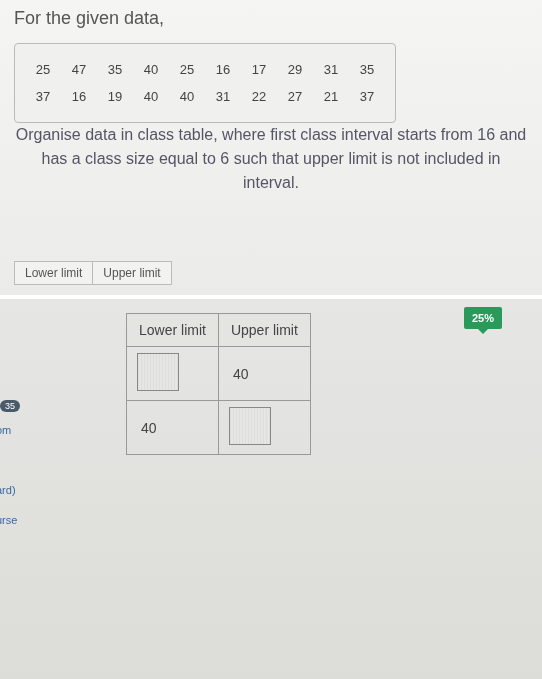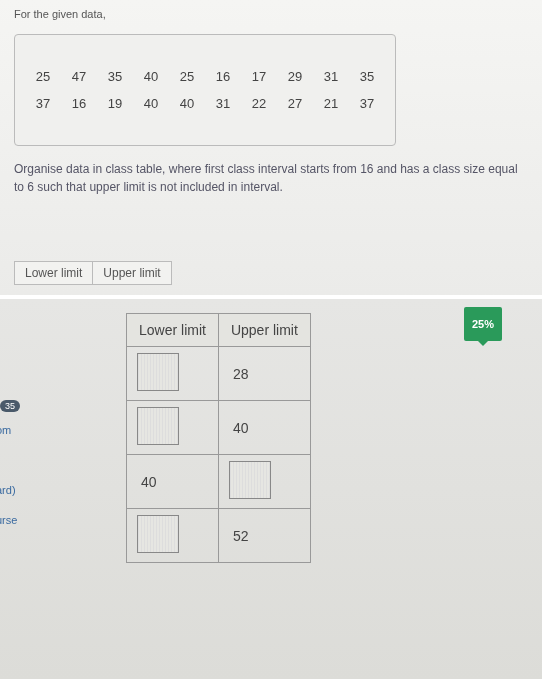--- a/index.html
+++ b/index.html
@@ -10,41 +10,41 @@
     background: #e8e8e8;
     overflow: hidden;
     position: relative;
   }
   .top-section {
     background: linear-gradient(180deg, #f5f5f3 0%, #ebebe9 100%);
     padding: 8px 14px 20px 14px;
     height: 295px;
     position: relative;
   }
-  .prompt { font-size: 11px; color: #555; margin-bottom: 14px; }
+  .prompt { font-size: 18px; color: #555; margin-bottom: 14px; }
   .data-table {
     border: 1px solid #bbb;
     border-radius: 4px;
-    padding: 28px 10px;
+    padding: 12px 10px;
     display: inline-block;
     background: #f0f0ee;
   }
   .data-row { display: flex; }
   .data-cell {
     width: 36px;
     text-align: center;
     font-size: 13px;
     color: #444;
     padding: 6px 0;
   }
   .instruction {
-    font-size: 12px;
+    font-size: 16px;
     color: #556;
-    margin-top: 14px;
     line-height: 1.5;
+    text-align: center;
   }
   .answer-label {
     font-size: 13px;
     color: #555;
     margin-top: 24px;
     margin-left: -6px;
   }
   .tabs {
     position: absolute;
     bottom: 10px;
@@ -110,21 +110,21 @@
   }
   .val { padding-left: 4px; }
   .progress-badge {
     position: absolute;
     top: 8px;
     right: 40px;
     background: #2a9a5a;
     color: #fff;
     font-size: 11px;
     font-weight: bold;
-    padding: 11px 8px;
+    padding: 5px 8px;
     border-radius: 2px;
   }
   .progress-badge::before {
     content: "";
     position: absolute;
     bottom: -5px;
     left: 50%;
     margin-left: -5px;
     border: 5px solid transparent;
     border-top-color: #2a9a5a;
@@ -188,30 +188,22 @@
     <table class="class-table">
       <thead>
         <tr>
           <th>Lower limit</th>
           <th>Upper limit</th>
         </tr>
       </thead>
       <tbody id="ctbody">
           <tr>
             <td><span class="input-box"></span></td>
-            <td><span class="val">28</span></td>
-          </tr>
-          <tr>
-            <td><span class="input-box"></span></td>
             <td><span class="val">40</span></td>
           </tr>
           <tr>
             <td><span class="val">40</span></td>
             <td><span class="input-box"></span></td>
           </tr>
-          <tr>
-            <td><span class="input-box"></span></td>
-            <td><span class="val">52</span></td>
-          </tr>
         </tbody>
     </table>
   </div>
 </div>
 
 </body></html>

